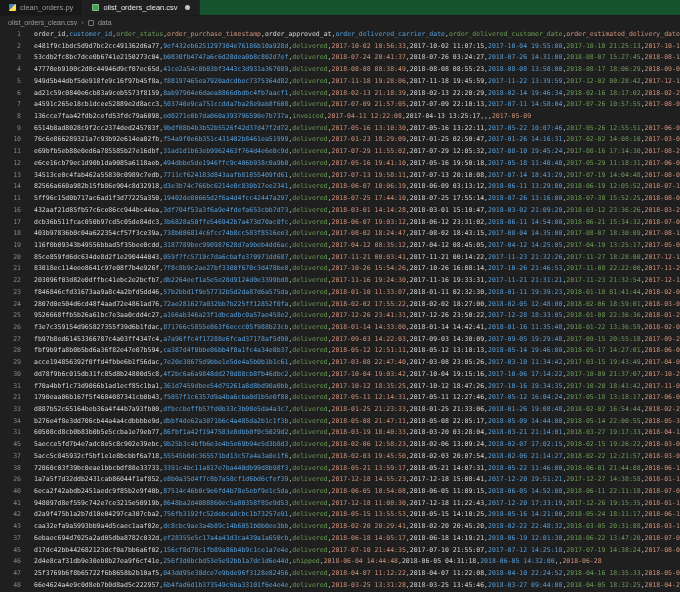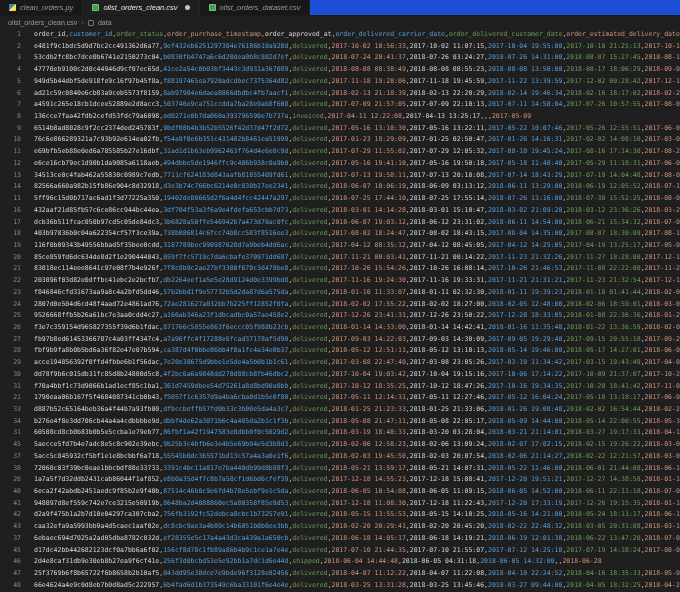--- a/index.html
+++ b/index.html
@@ -4,22 +4,22 @@
 <style>
   * { margin:0; padding:0; box-sizing:border-box; }
   html,body { width:680px; height:592px; overflow:hidden; }
   body {
     background:#1f1f1f;
     font-family:"DejaVu Sans Mono", monospace;
   }
 
   
   .tabbar {
-    height:16px; background:#1d4ed8; display:flex; align-items:stretch;
-    border-bottom:1px solid #1b1b1b; font-family:"Liberation Sans", sans-serif;font-style:italic;
+    height:16px; background:#14532d; display:flex; align-items:stretch;
+    border-bottom:1px solid #1b1b1b; font-family:"Liberation Sans", sans-serif;
   }
   .tab {
     display:flex; align-items:center; gap:4px; padding:0 9px;
     background:#181818; border-right:1px solid #242424; cursor:pointer;
     font-size:7.5px; color:#9a9a9a; white-space:nowrap;
   }
   .tab.active { background:#1f1f1f; color:#e9e9e9; }
   .fileicon { width:7px; height:7px; flex:0 0 auto; border-radius:1px; }
   .fileicon.py { background:linear-gradient(135deg,#4584b6 0 50%,#ffde57 50% 100%); }
   .fileicon.csv { background:#3fa34d; box-shadow:inset 0 0 0 1px rgba(255,255,255,0.30); }
@@ -58,24 +58,20 @@
 
 <div class="tabbar">
   <div class="tab">
     <span class="fileicon py"></span>
     <span class="tab-label">clean_orders.py</span>
   </div>
   <div class="tab active">
     <span class="fileicon csv"></span>
     <span class="tab-label">olist_orders_clean.csv</span>
     <span class="mod-dot"></span>
-  </div>
-  <div class="tab">
-    <span class="fileicon csv"></span>
-    <span class="tab-label">olist_orders_dataset.csv</span>
   </div>
 </div>
 
 <div class="breadcrumb">
   <span class="crumb">olist_orders_clean.csv</span>
   <span class="chev">›</span>
   <span class="crumb-icon"></span>
   <span class="crumb">data</span>
 </div>
 

